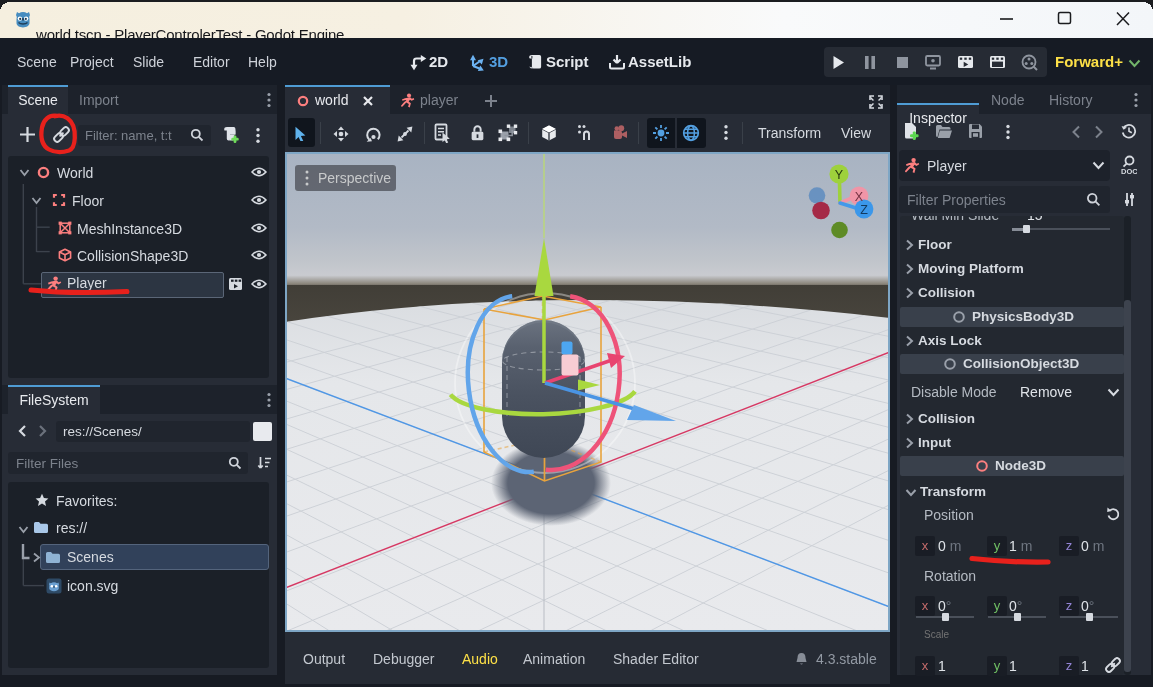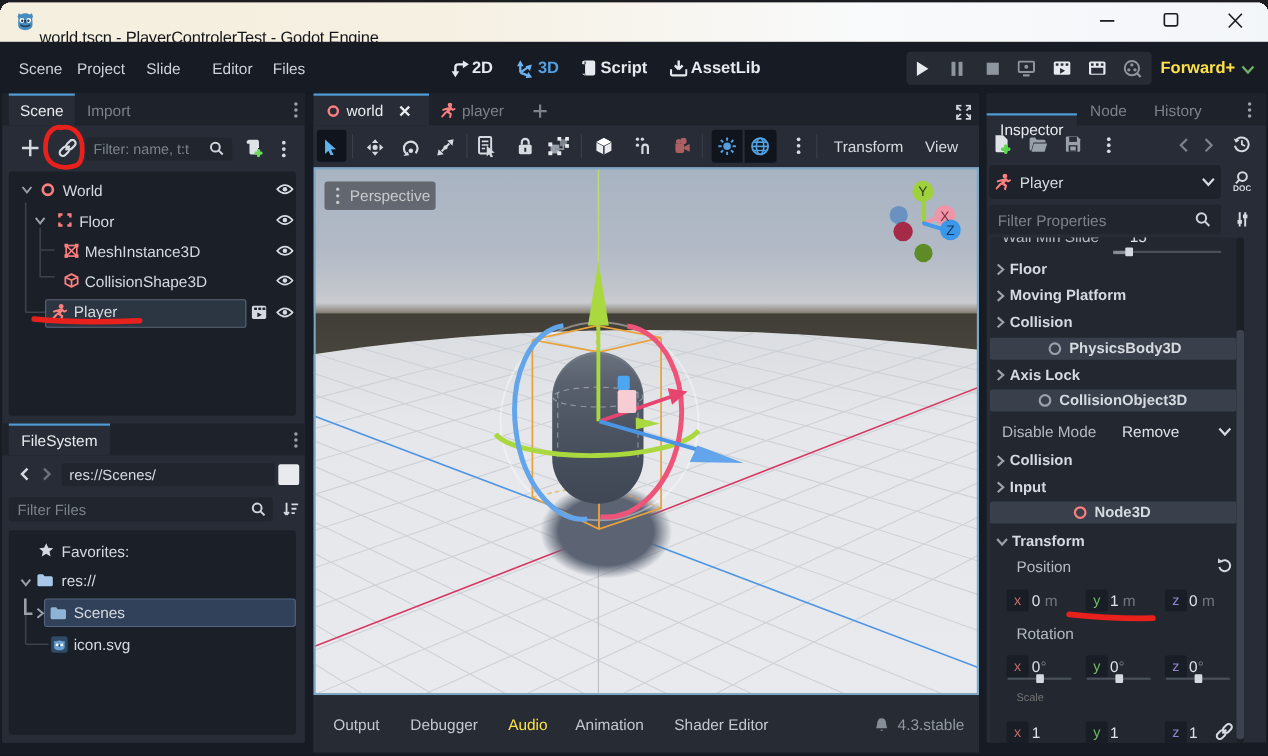--- a/index.html
+++ b/index.html
@@ -64,21 +64,21 @@
   </svg>
 
   <div class="abs" style="left:1143px;top:0;width:10px;height:12px;background:radial-gradient(circle at 0 12px,transparent 10px,#1b1d20 10px)"></div>
   <div class="abs" style="left:0;top:0;width:10px;height:12px;background:radial-gradient(circle at 10px 12px,transparent 10px,#1b1d20 10px)"></div>
 
   <div class="abs" id="menubar"></div>
   <div class="abs menuitem" style="left:17px;top:54px">Scene</div>
   <div class="abs menuitem" style="left:70px;top:54px">Project</div>
   <div class="abs menuitem" style="left:133px;top:54px">Slide</div>
   <div class="abs menuitem" style="left:193px;top:54px">Editor</div>
-  <div class="abs menuitem" style="left:248px;top:54px">Files</div>
+  <div class="abs menuitem" style="left:248px;top:54px">Help</div>
 
   <div class="abs ebtn" style="left:429px;top:53px">2D</div>
   <div class="abs ebtn" style="left:489px;top:53px;color:#539fe0">3D</div>
   <div class="abs ebtn" style="left:546px;top:53px">Script</div>
   <div class="abs ebtn" style="left:628px;top:53px">AssetLib</div>
 
   <svg class="abs" style="left:410px;top:54px" width="17" height="17" viewBox="0 0 17 17">
     <path d="M4 13 V7 Q4 4.5 6.5 4.5 H11.5" stroke="#e6e9ed" stroke-width="2.2" fill="none"></path>
     <path d="M10.8 1 L16.3 4.5 L10.8 8 Z" fill="#e6e9ed"></path>
     <path d="M0.5 10.8 L4 16.3 L7.5 10.8 Z" fill="#e6e9ed"></path>

